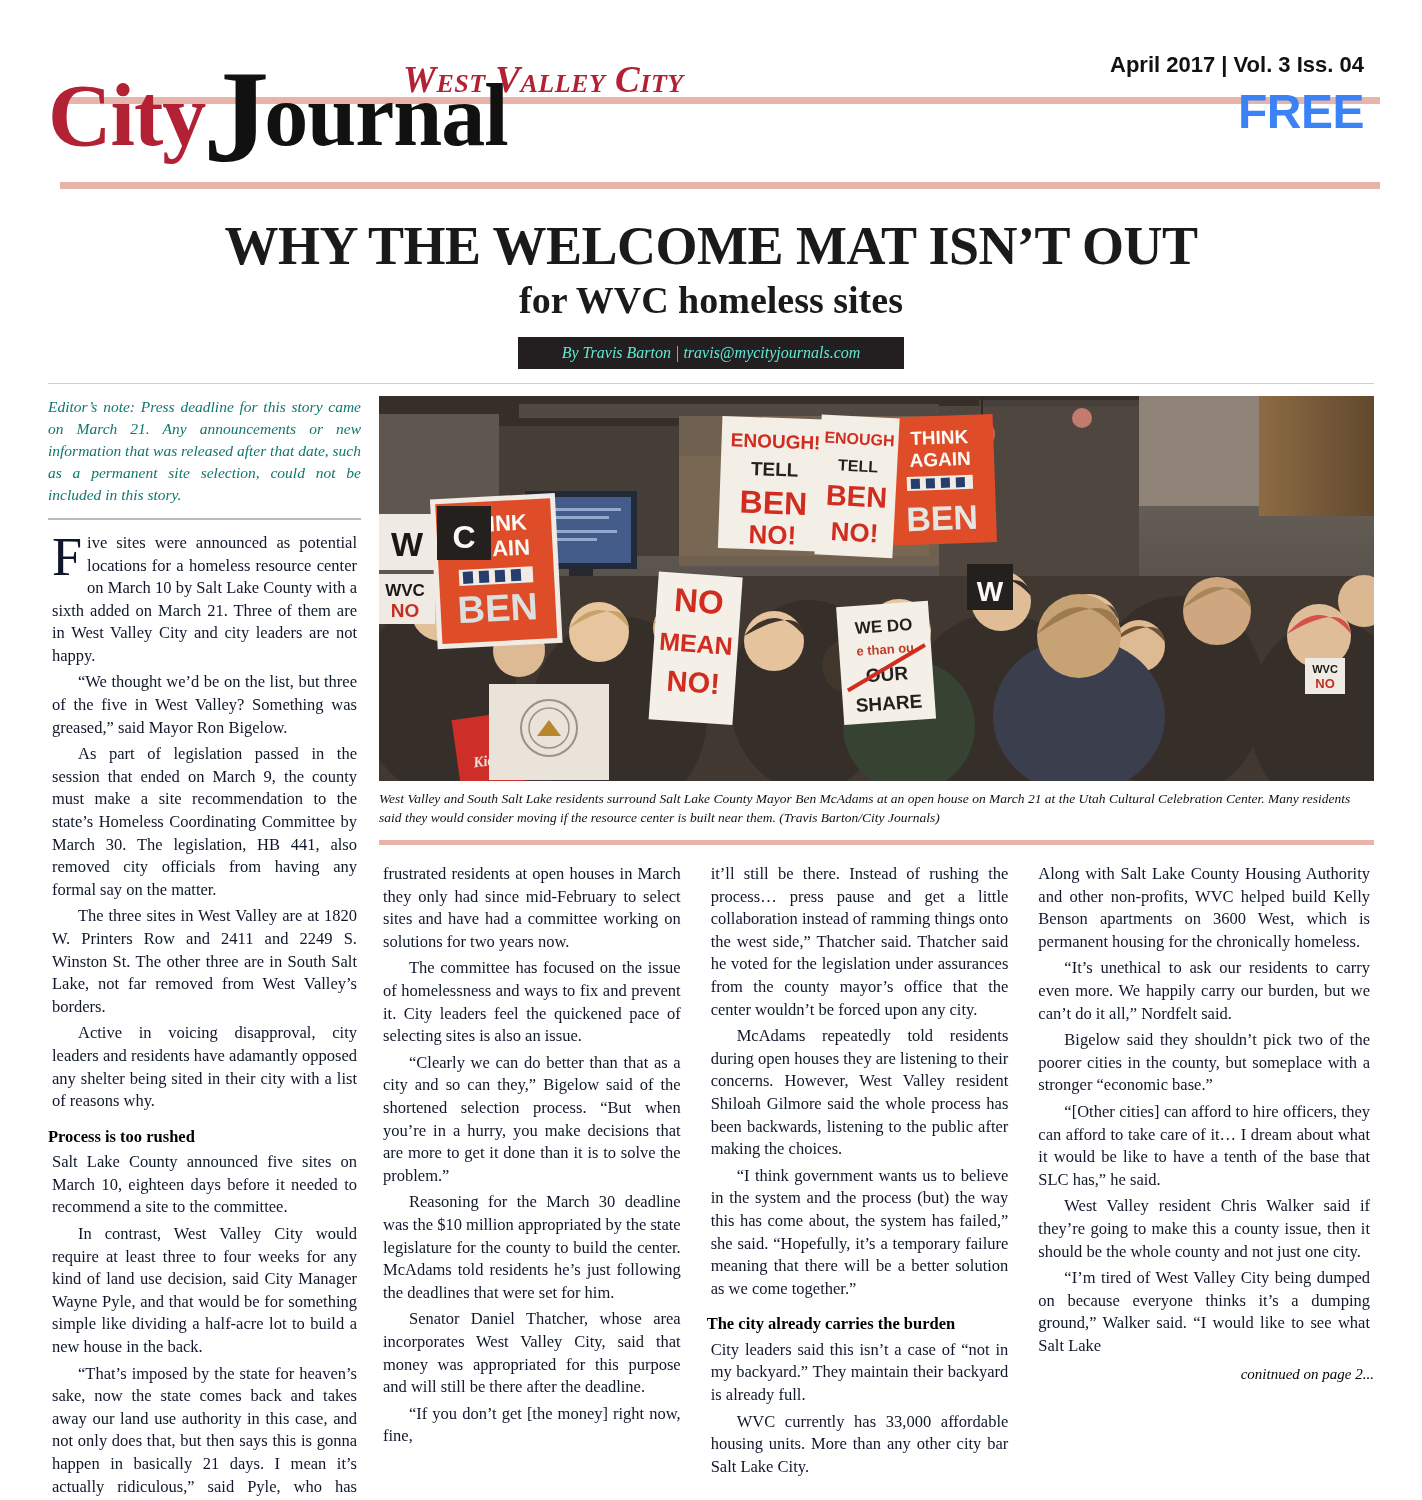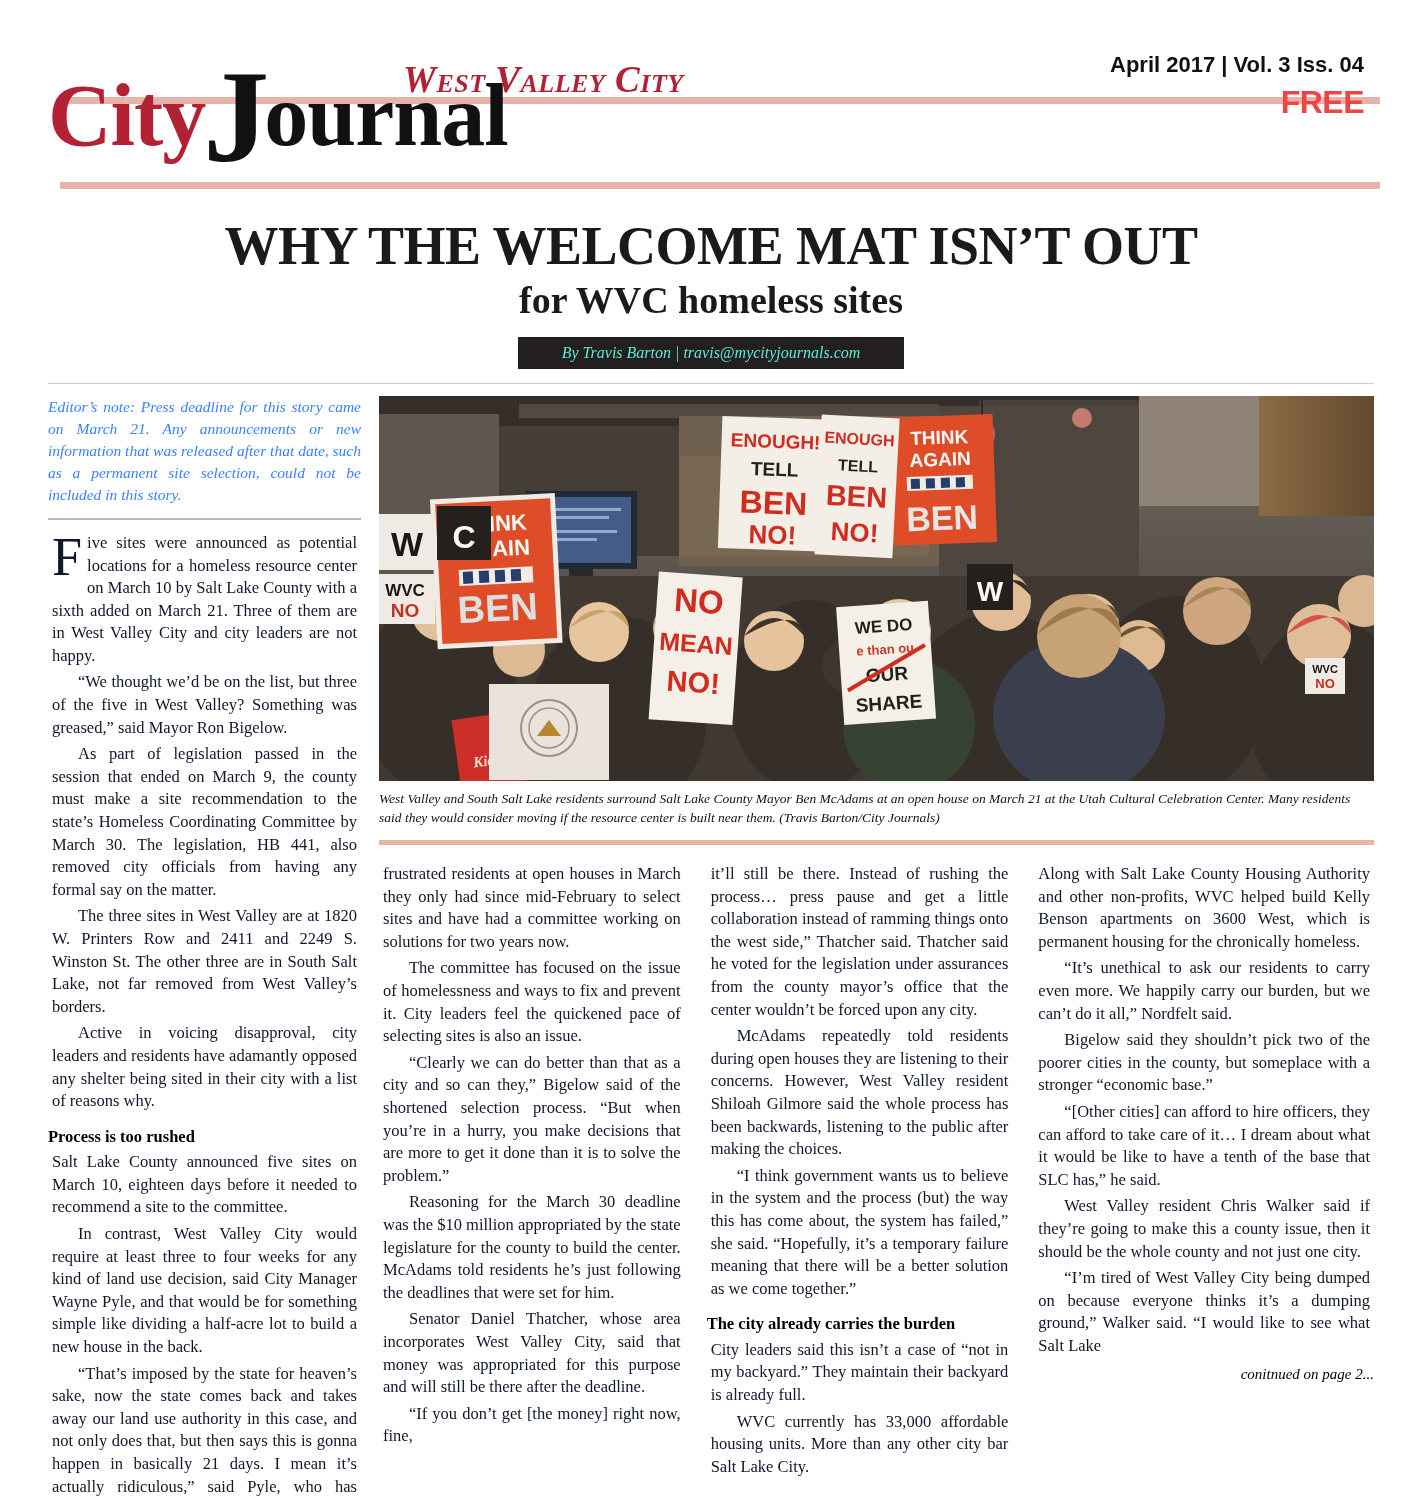--- a/index.html
+++ b/index.html
@@ -40,21 +40,21 @@
   .logo-j {
     color:#111; font-size:132px; position:relative; top:16px; left:-2px;
     line-height:0; display:inline-block; margin-right:-6px;
   }
   .logo-ournal { color:#111; }
   .masthead-meta {
     position:absolute; right:10px; top:52px; text-align:right;
     font-family:"Liberation Sans", sans-serif;
   }
   .meta-date { font-weight:bold; font-size:22px; letter-spacing:0px; color:#111; }
-  .meta-free { font-weight:bold; font-size:32px; color:#ef4444; margin-top:6px; letter-spacing:-0.5px; }
+  .meta-free { font-weight:bold; font-size:48px; color:#3b82f6; margin-top:6px; letter-spacing:-0.5px; }
 
   
   .headline-zone { text-align:center; margin-top:18px; }
   .hl-1 {
     font-family:"Liberation Serif", serif; font-weight:bold;
     font-size:54px; letter-spacing:-0.5px; line-height:1.06; color:#1a1a1a;
   }
   .hl-2 {
     font-family:"Liberation Serif", serif; font-weight:bold;
     font-size:38px; line-height:1.15; margin-top:4px; color:#1a1a1a;
@@ -68,21 +68,21 @@
   .hair { border-top:1px solid #cfcfcf; margin-top:14px; }
 
   
   .content { position:relative; margin-top:12px; }
   .topzone { display:flex; gap:0px; }
   .col-left { width:340px; padding-right:18px; }
   .photo-area { width:995px; }
 
   .editors-note {
     font-style:italic; font-size:15.5px; line-height:1.42; text-align:justify;
-    color:#3b82f6;
+    color:#0f766e;
   }
   .note-rule { border-top:2px solid #b9b9b9; margin:12px 0 12px 0; }
 
   p.body { font-size:16.5px; line-height:1.37; text-align:justify; margin:4px; text-indent:26px; color:#0f172a; }
   p.body.first { text-indent:0; }
   .dropcap::first-letter {
     float:left; font-size:54px; line-height:0.83; font-weight:normal;
     padding-right:5px; padding-top:3px; font-family:"Liberation Serif", serif;
   }
   h3.subhead {

